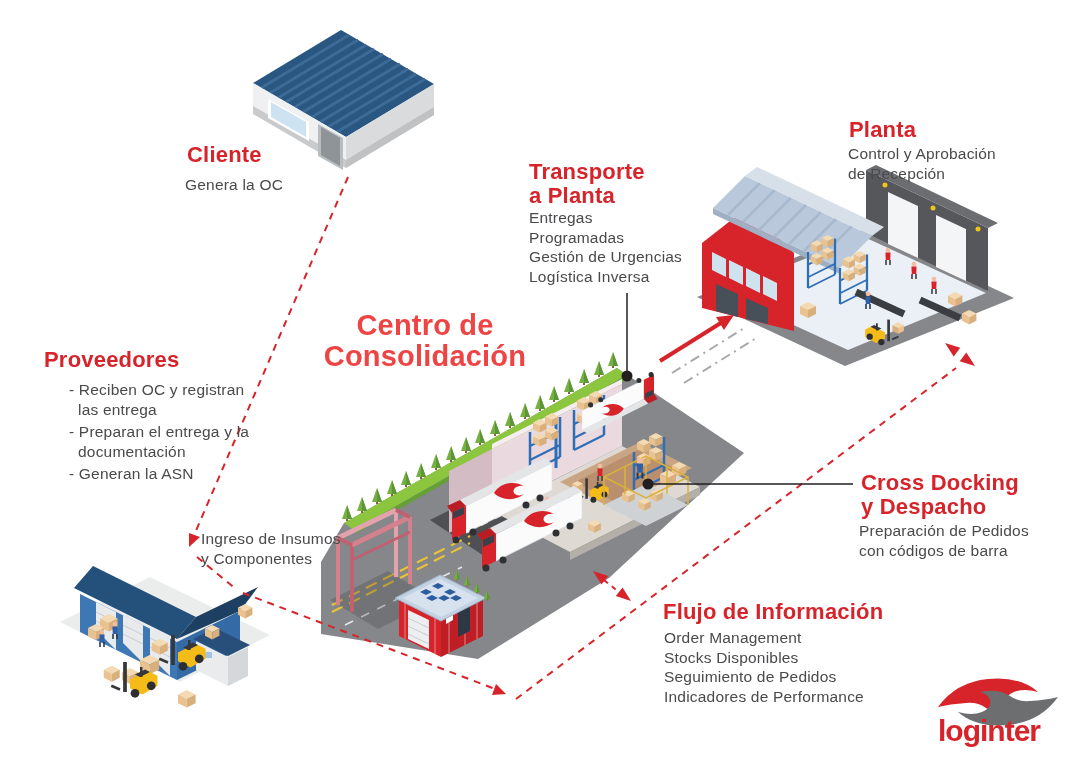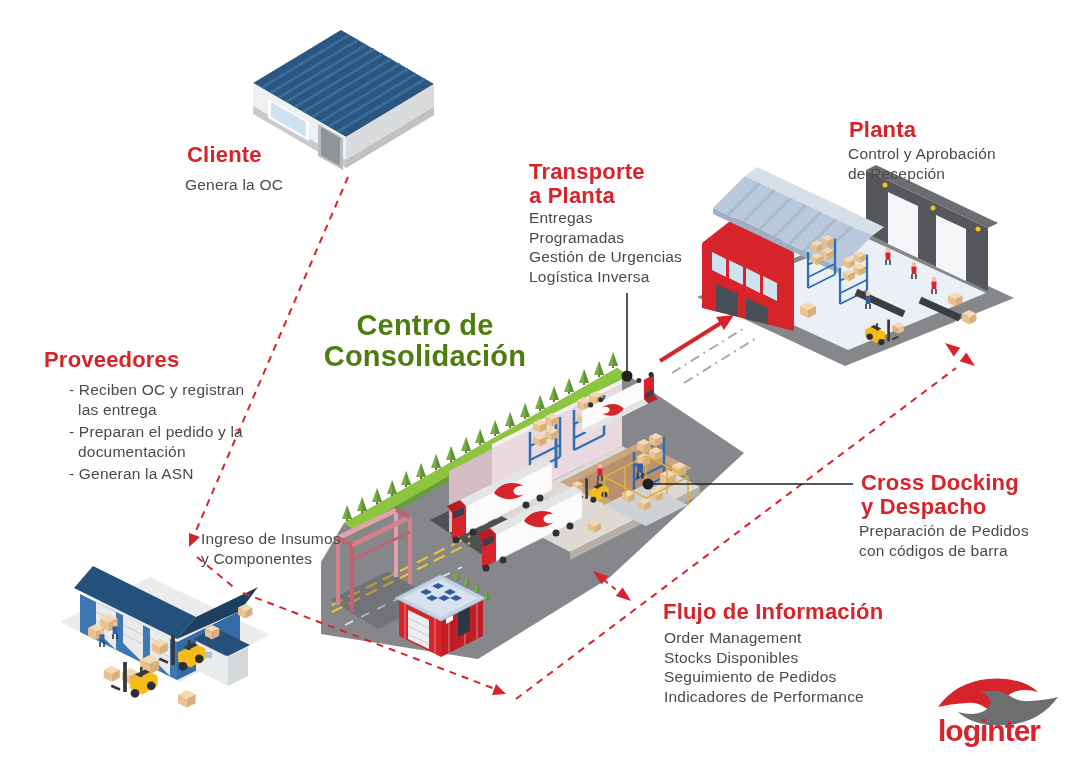--- a/index.html
+++ b/index.html
@@ -3,21 +3,21 @@
 <meta charset="utf-8">
 <style>
   html,body{margin:0;padding:0;background:#ffffff;}
   #canvas{
     position:relative;width:1080px;height:759px;background:#ffffff;overflow:hidden;
     font-family:"Liberation Sans", sans-serif;
   }
   #scene{position:absolute;left:0;top:0;}
   .txt{position:absolute;z-index:5;}
   .t-title{font-weight:700;color:#d7232a;font-size:22px;line-height:1.07;letter-spacing:.2px;}
-  .t-title-lg{font-weight:700;color:#4d7c0f;font-size:29px;line-height:1.07;letter-spacing:.2px;text-align:center;}
+  .t-title-lg{font-weight:700;color:#ef4444;font-size:29px;line-height:1.07;letter-spacing:.2px;text-align:center;}
   .t-body{color:#4a4a4c;font-size:15.5px;line-height:1.26;letter-spacing:.2px;}
   .pre{white-space:pre-line;}
   .prew{white-space:pre-wrap;margin-left:32px;}
   .bullets .item{margin-bottom:3px;}
   .logo-text{font-weight:700;color:#d7232a;font-size:30px;letter-spacing:-1px;line-height:1;}
 </style>
 </head>
 <body>
 
 <div id="canvas">
@@ -342,21 +342,21 @@
   </g>
 </svg>
 
 <div class="txt t-title" style="left:187px;top:143px;">Cliente</div>
 <div class="txt t-body" style="left:185px;top:175px;">Genera la OC</div>
 
 <div class="txt t-title" style="left:44px;top:348px;">Proveedores</div>
 <div class="txt t-body bullets" style="left:37px;top:380px;width:230px;">
   <div class="item prew">- Reciben OC y registran
   las entrega</div>
-  <div class="item prew">- Preparan el pedido y la
+  <div class="item prew">- Preparan el entrega y la
   documentación</div>
   <div class="item prew">- Generan la ASN</div>
 </div>
 
 <div class="txt t-title-lg pre" style="left:305px;top:310px;width:240px;">Centro de
 Consolidación</div>
 
 <div class="txt t-title pre" style="left:529px;top:160px;">Transporte
 a Planta</div>
 <div class="txt t-body" style="left:529px;top:208px;">

